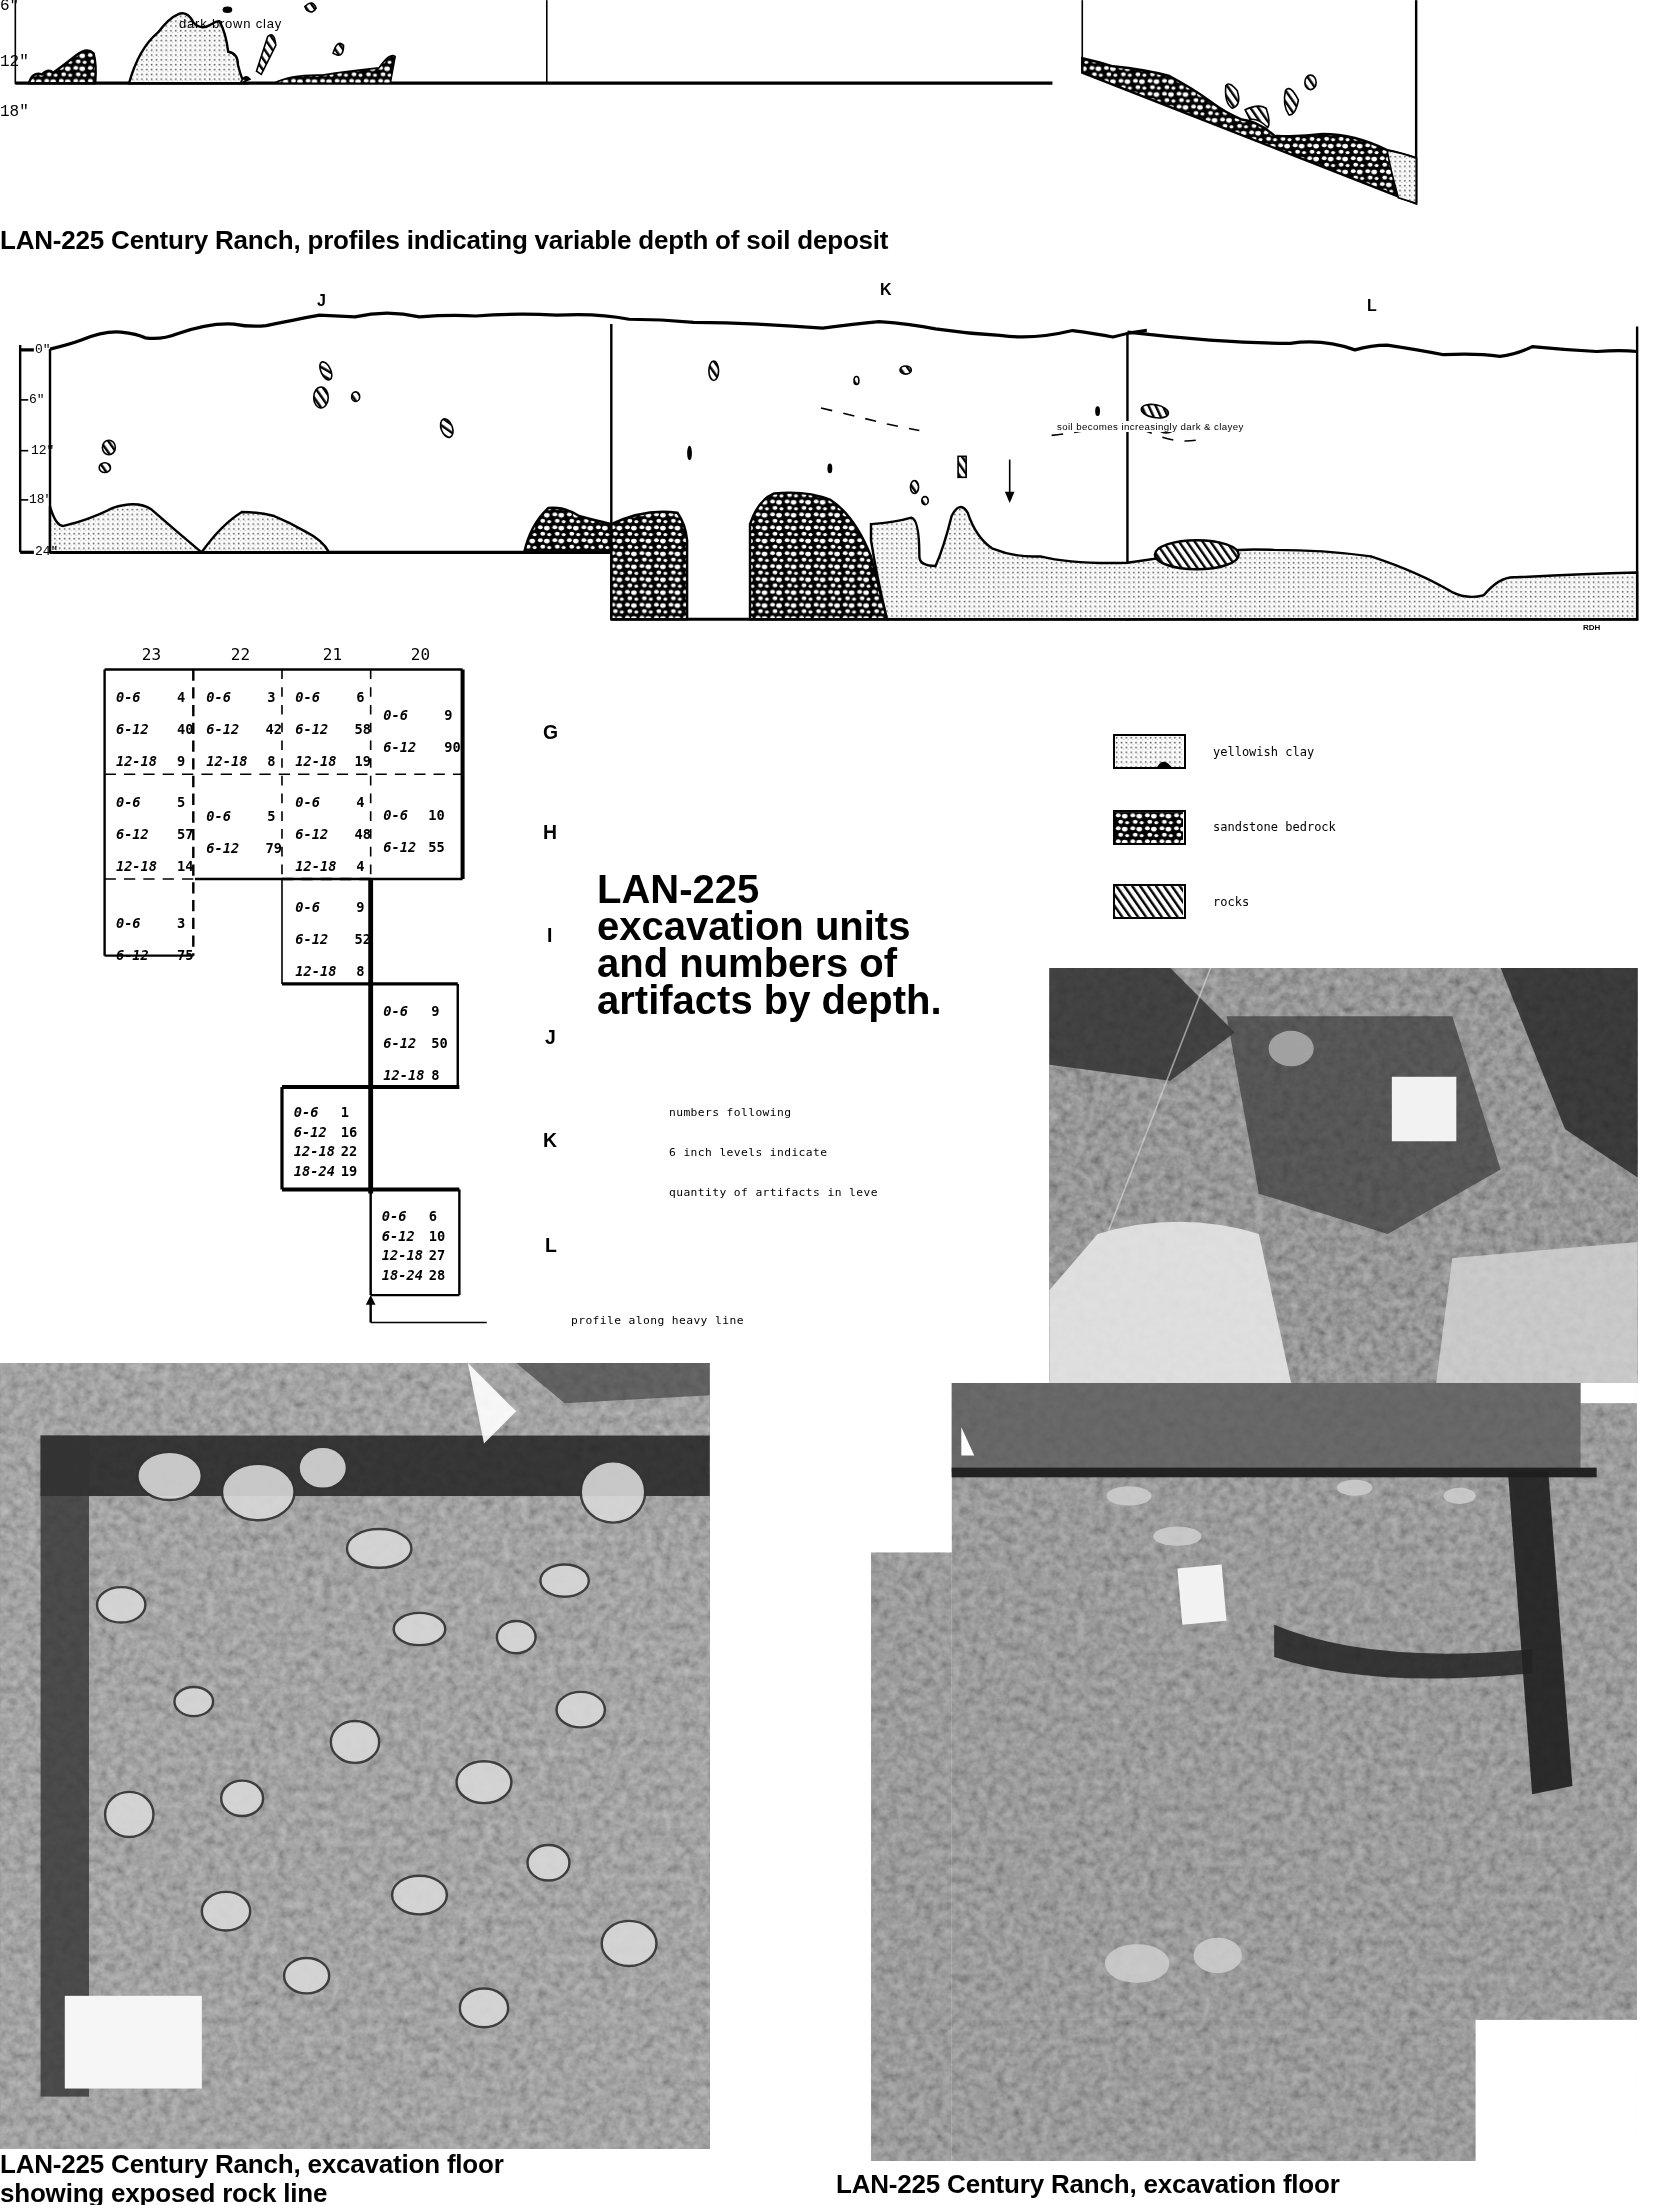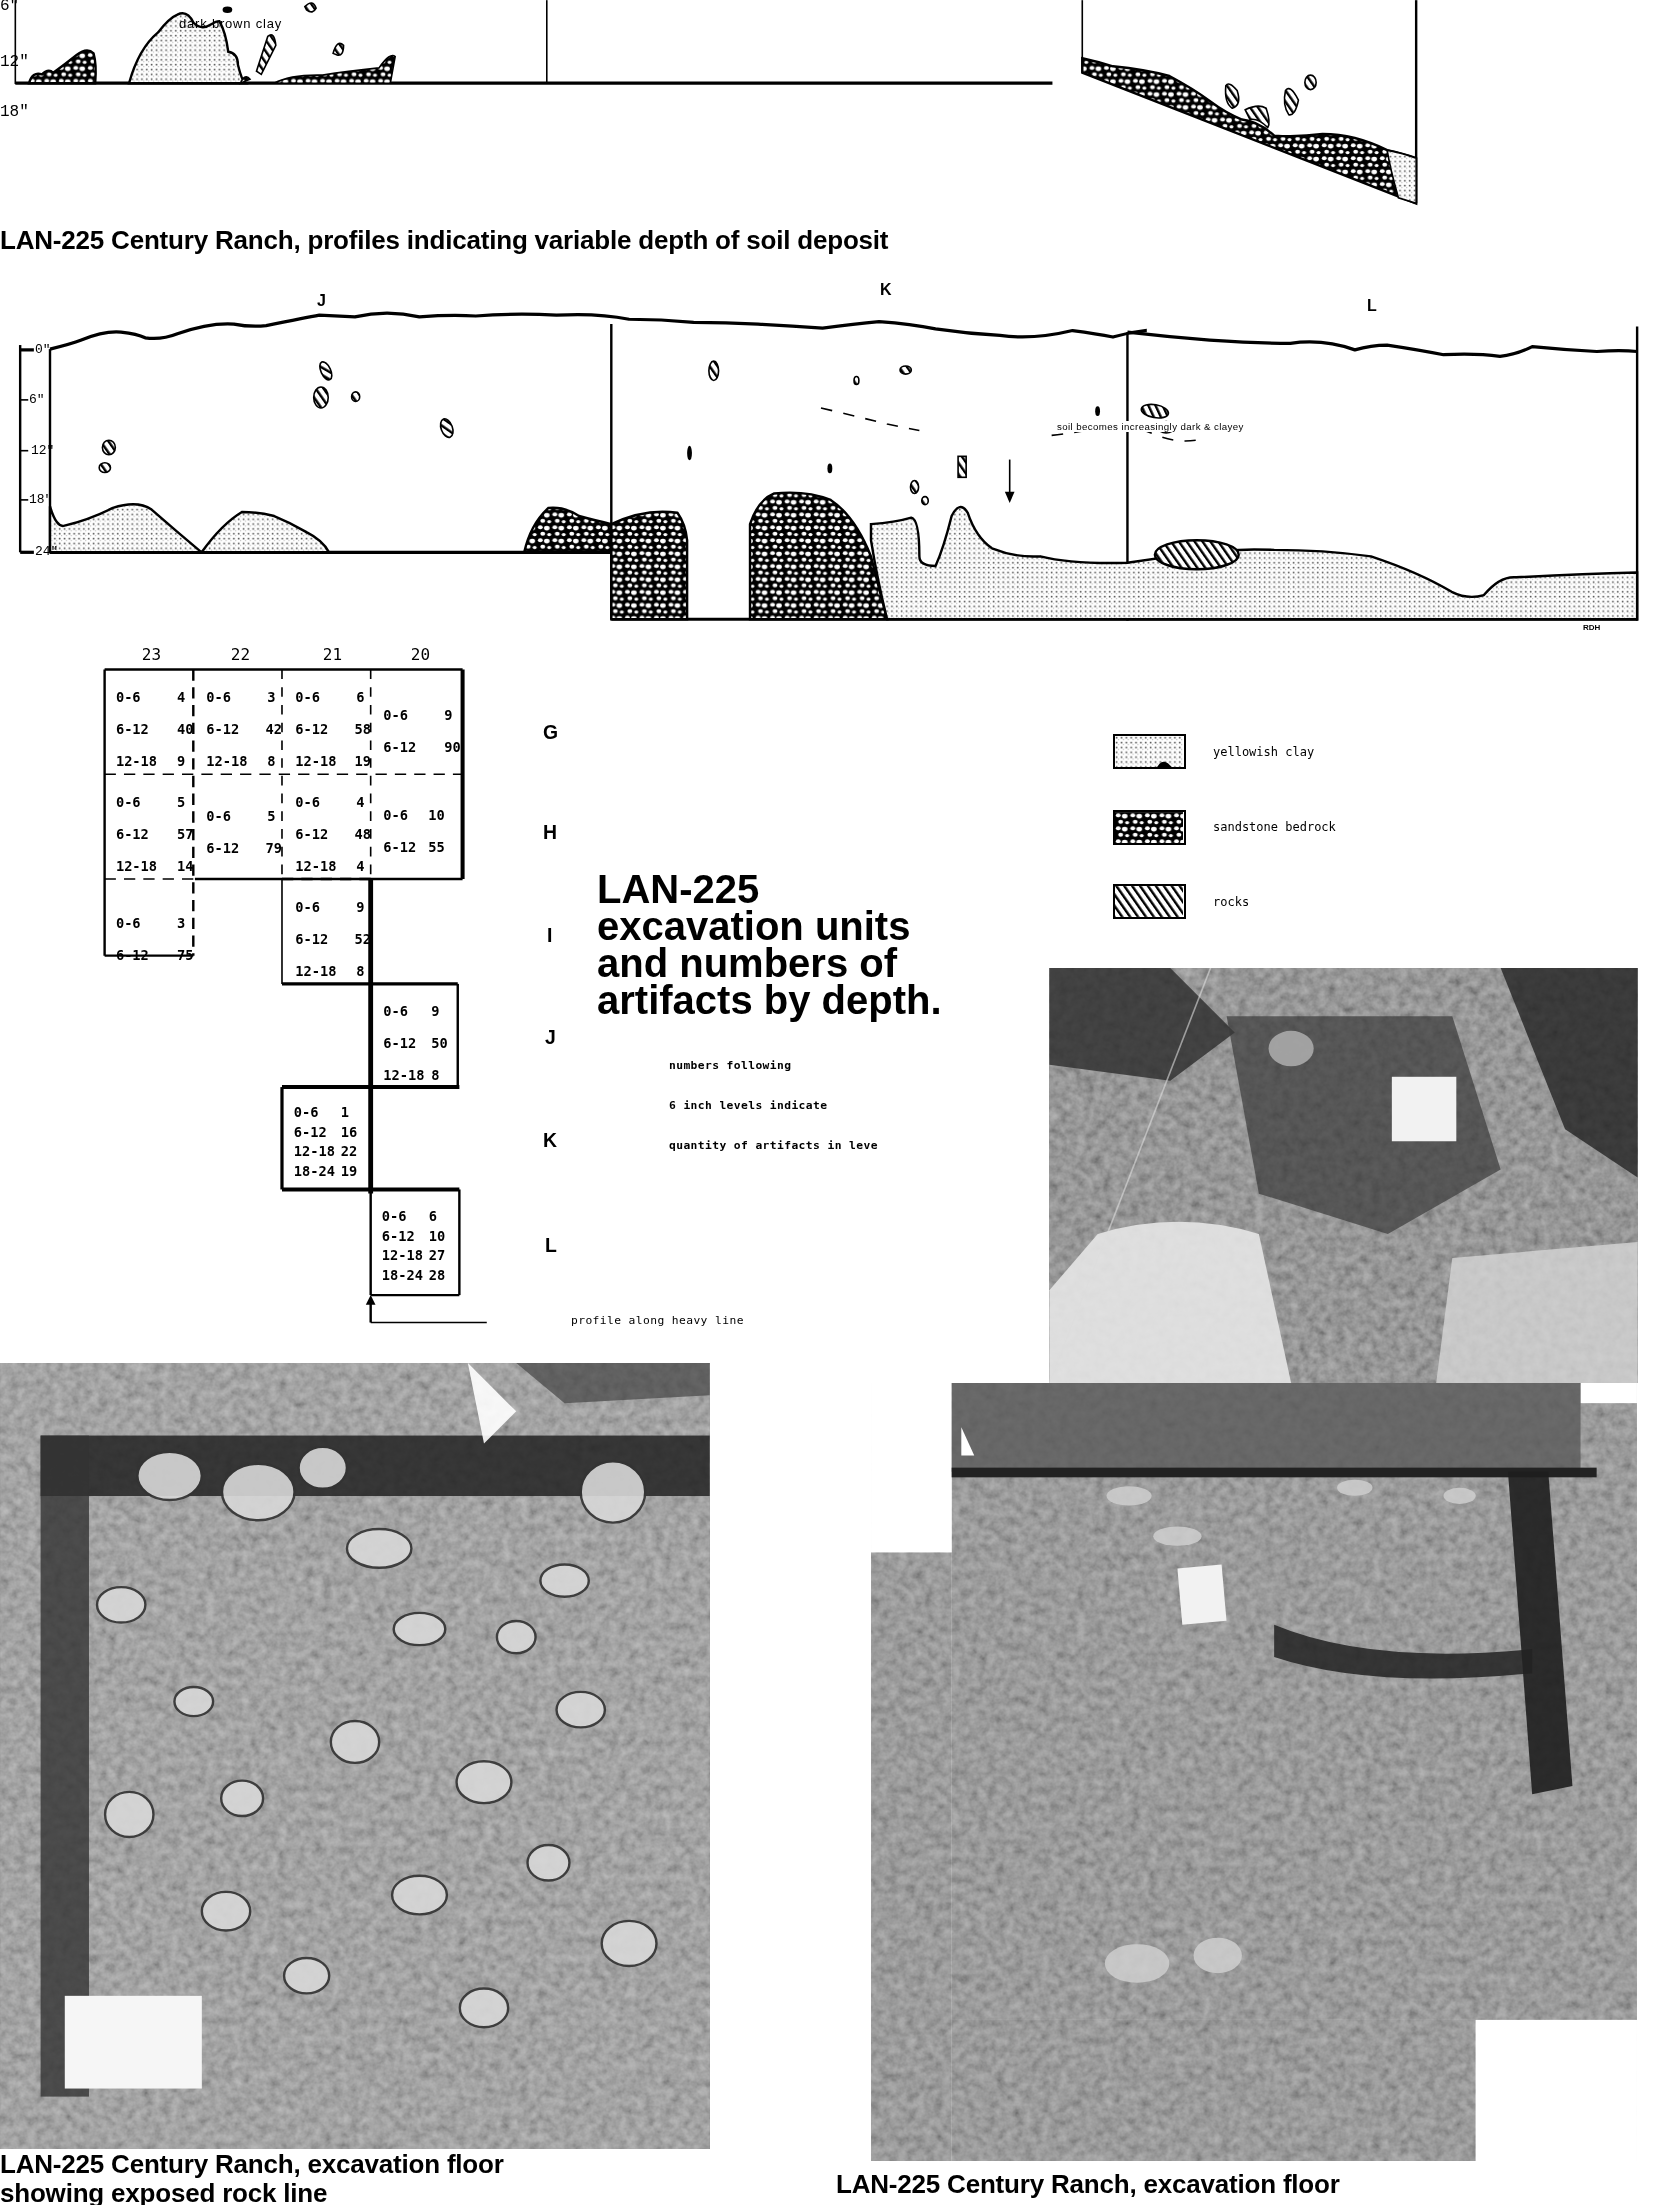--- a/index.html
+++ b/index.html
@@ -4,21 +4,21 @@
 <style>
   html,body{margin:0;padding:0;background:#fff;}
   body{width:1671px;height:2205px;position:relative;overflow:hidden;font-family:"Liberation Sans",sans-serif;color:#000;}
   .abs{position:absolute;}
   .caption{font-family:"Liberation Sans",sans-serif;font-weight:bold;font-size:26px;line-height:1.1;white-space:nowrap;letter-spacing:-0.2px;}
   .mono{font-family:"Liberation Mono",monospace;}
   .small-lbl{font-family:"Liberation Sans",sans-serif;font-size:12px;letter-spacing:0.8px;}
   .col-hdr{font-family:"DejaVu Sans Mono",monospace;font-size:16px;width:97px;text-align:center;}
   .cell{position:absolute;box-sizing:border-box;font-family:"DejaVu Sans Mono",monospace;font-weight:bold;font-size:13.7px;padding:9.7px 0 0 11.3px;}
   .cell .row{display:flex;height:32px;align-items:center;}
-  .cell .row .d{width:61px;}
+  .cell .row .d{width:61px;font-style:italic;}
   .cell.tight .row{height:19.4px;}
   .row-lbl{font-family:"Liberation Sans",sans-serif;font-weight:bold;font-size:19.4px;}
   .title-block{font-family:"Liberation Sans",sans-serif;font-weight:bold;font-size:40px;line-height:37px;}
   .note{font-family:"DejaVu Sans Mono",monospace;font-size:11.3px;letter-spacing:0.4px;}
   .legend-swatch{width:73px;height:35px;border:2.4px solid #000;box-sizing:border-box;}
   .legend-lbl{font-family:"DejaVu Sans Mono",monospace;font-size:12px;}
   .photo{position:absolute;overflow:hidden;background:#777;}
 </style>
 </head>
 <body>
@@ -378,21 +378,21 @@
   <span class="abs note" style="left:468px;top:669px;white-space:nowrap;">profile along heavy line</span>
 </div>
 
 <div class="abs title-block" style="left:597px;top:871px;">
   <div>LAN-225</div>
   <div>excavation units</div>
   <div>and numbers of</div>
   <div>artifacts by depth.</div>
 </div>
 
-<div class="abs note" style="left:669px;top:1046px;line-height:40px;font-weight:bold;">
+<div class="abs note" style="left:669px;top:1093px;line-height:40px;">
   <div>numbers following</div>
   <div>6 inch levels indicate</div>
   <div>quantity of artifacts in leve</div>
 </div>
 
 <div class="abs" style="left:1113px;top:734px;width:323px;height:194px;">
   <div class="abs legend-swatch" style="left:0;top:0;background:url(#dots);">
     <svg width="68" height="31" viewBox="0 0 84 38">
         <rect width="84" height="38" fill="url(#dots)"></rect>
         <path d="M52,38 Q58,28 66,34 L70,38 Z" fill="#000"></path>

